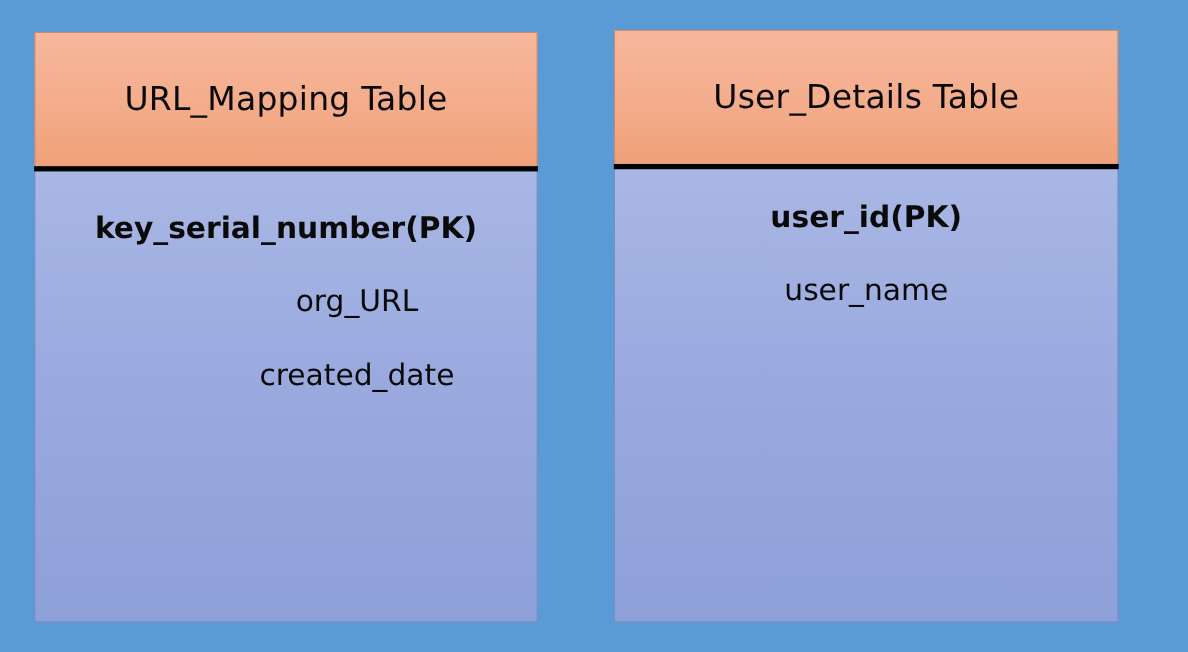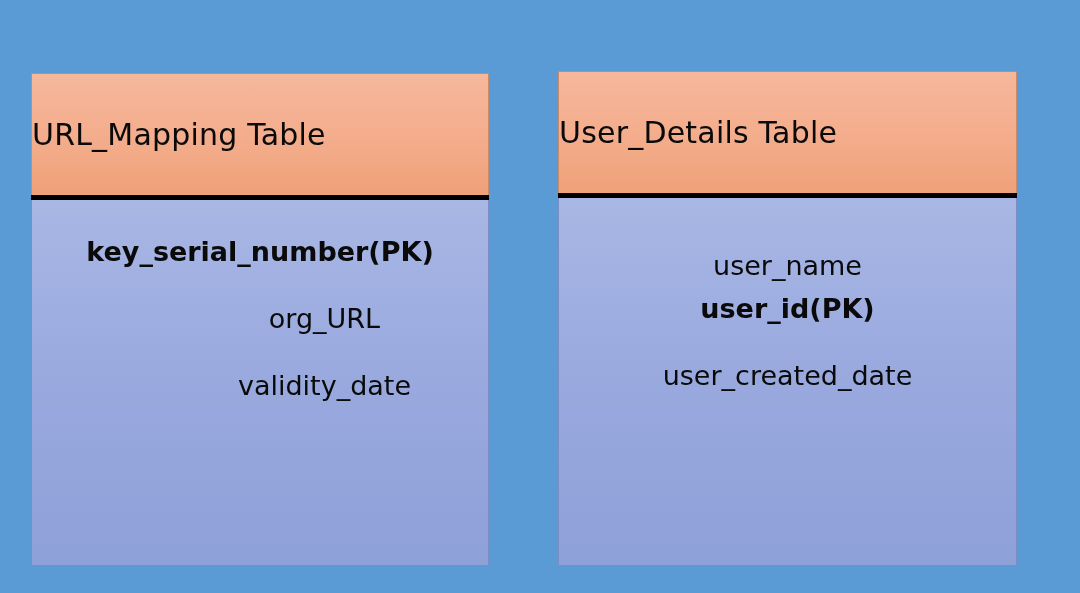--- a/index.html
+++ b/index.html
@@ -42,23 +42,22 @@
     border-radius: 24px;
   }
 
   .entity-header {
     box-sizing: border-box;
     background: linear-gradient(to bottom, #F6B79B 0%, #F4AE8E 48%, #EFA178 100%);
     border: 1px solid #C98A6B;
     border-bottom: none;
     display: flex;
     align-items: center;
-    justify-content: flex-start;
+    justify-content: center;
     position: relative;
-    margin-top: 44px;
   }
 
   #entity-url_mapping .entity-header { height: 122px; }
   #entity-user_details .entity-header { height: 122px; }
 
   .entity-header-title {
     font-size: 30px;
     color: #0a0a0a;
     letter-spacing: 0.2px;
     line-height: 1.1;
@@ -129,35 +128,34 @@
     <div class="entity-header">
       <span class="entity-header-title">URL_Mapping Table</span>
     </div>
 
     <div class="entity-divider"></div>
 
     <div class="entity-body">
       <ul class="field-list">
         <li class="field is-pk">key_serial_number(PK)</li>
         <li class="field is-attr">org_URL</li>
-        <li class="field is-attr">validity_date</li>
+        <li class="field is-attr">created_date</li>
       </ul>
     </div>
   </div>
 
   <div class="entity" id="entity-user_details">
 
     <div class="entity-header">
       <span class="entity-header-title">User_Details Table</span>
     </div>
 
     <div class="entity-divider"></div>
 
     <div class="entity-body">
       <ul class="field-list">
+        <li class="field is-pk">user_id(PK)</li>
         <li class="field is-attr">user_name</li>
-        <li class="field is-pk">user_id(PK)</li>
-        <li class="field is-attr">user_created_date</li>
       </ul>
     </div>
   </div>
 
 </div>
 
 </body></html>

